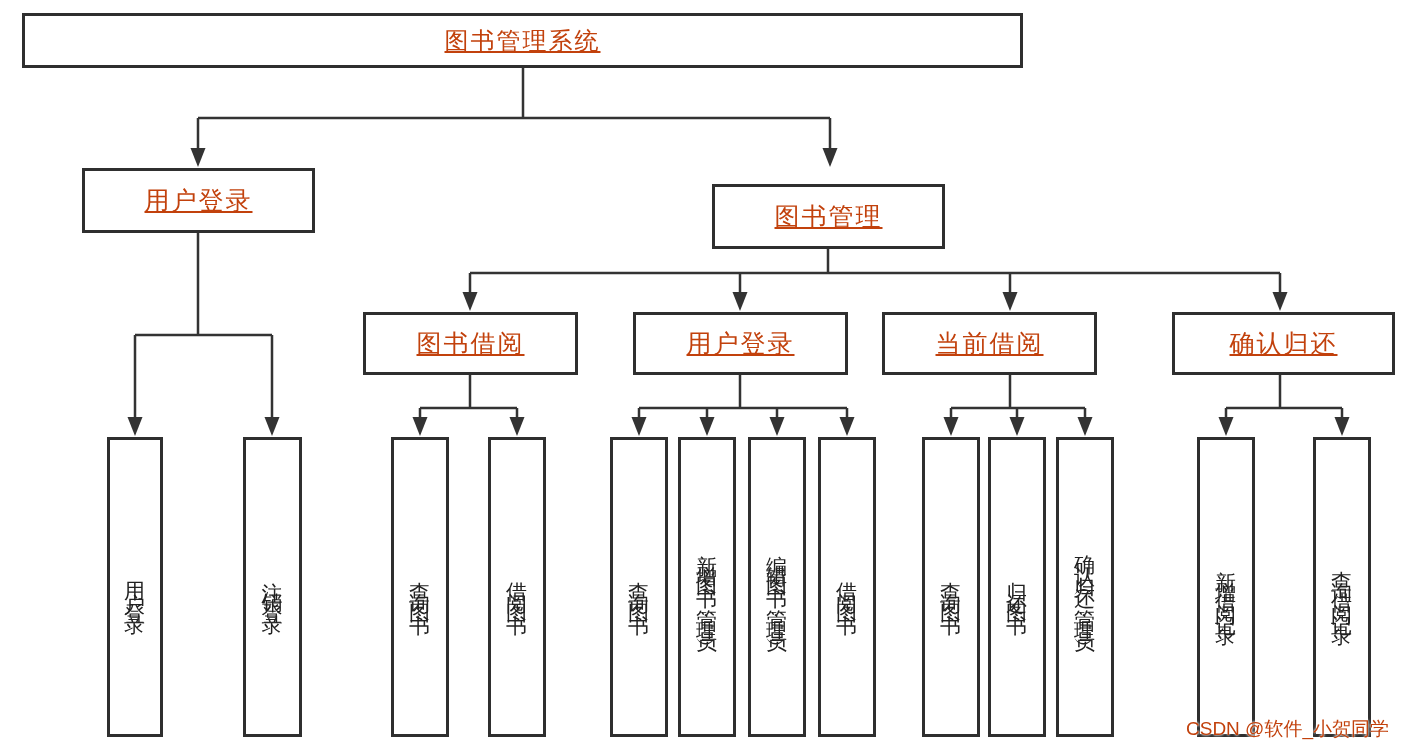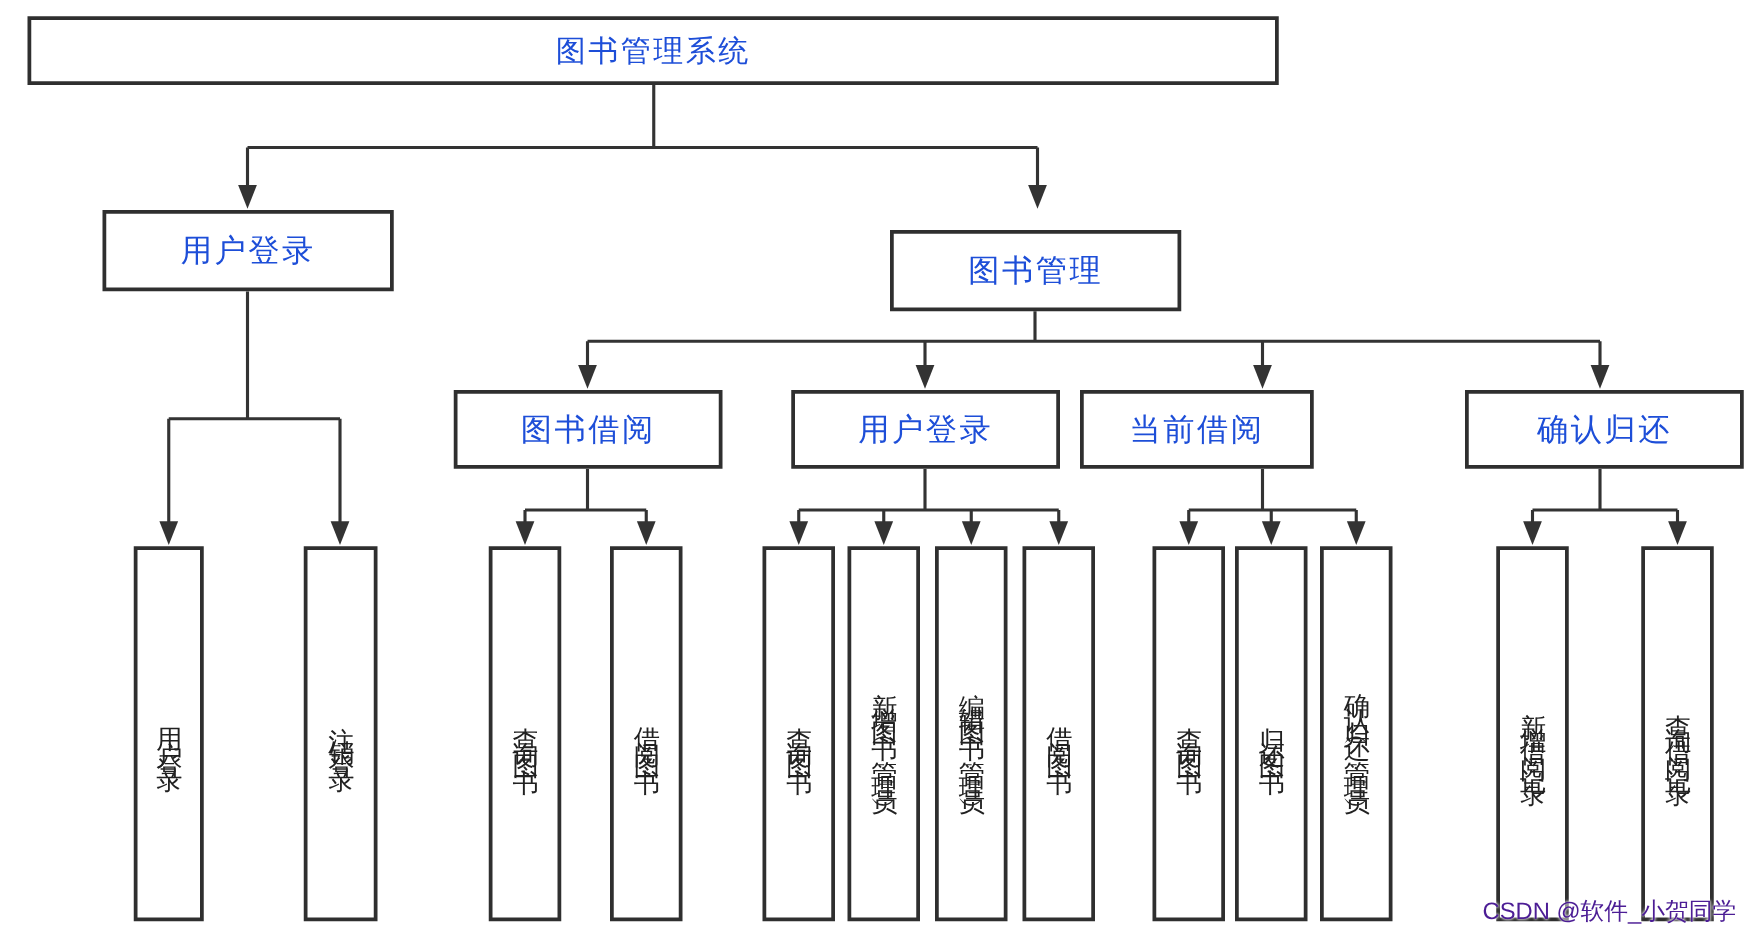--- a/index.html
+++ b/index.html
@@ -24,51 +24,52 @@
     border: 3px solid #2f2f2f;
     background: #ffffff;
     display: flex;
     align-items: center;
     justify-content: center;
     z-index: 2;
   }
   .hlabel {
     font-size: 25px;
     letter-spacing: 2px;
-    color: #1d4ed8;
+    color: #c2410c;
     white-space: nowrap;
+    text-decoration: underline;
   }
   .root-box   { left: 22px;  top: 13px;  width: 1001px; height: 55px; }
   .root-box .hlabel { font-size: 24px; }
   .lvl2-a { left: 82px;  top: 168px; width: 233px; height: 65px; }
   .lvl2-b { left: 712px; top: 184px; width: 233px; height: 65px; }
   .lvl3 { top: 312px; height: 63px; }
   .l3-a { left: 363px;  width: 215px; }
   .l3-b { left: 633px;  width: 215px; }
-  .l3-c { left: 864px;  width: 187px; }
+  .l3-c { left: 882px;  width: 215px; }
   .l3-d { left: 1172px; width: 223px; }
   .leaf {
     top: 437px;
     height: 300px;
   }
   .vlabel {
     writing-mode: vertical-rl;
     text-orientation: mixed;
     font-size: 21px;
     letter-spacing: 11px;
     line-height: 1;
     color: #212121;
     white-space: nowrap;
   }
   #watermark {
     position: absolute;
     left: 1186px;
     top: 716px;
     font-size: 19px;
-    color: #4c1d95;
+    color: #c2410c;
     white-space: nowrap;
     z-index: 5;
     text-shadow: 0 0 3px #ffffff, 0 0 2px #ffffff;
   }
 </style>
 </head>
 <body>
 
 <div id="canvas">
 

